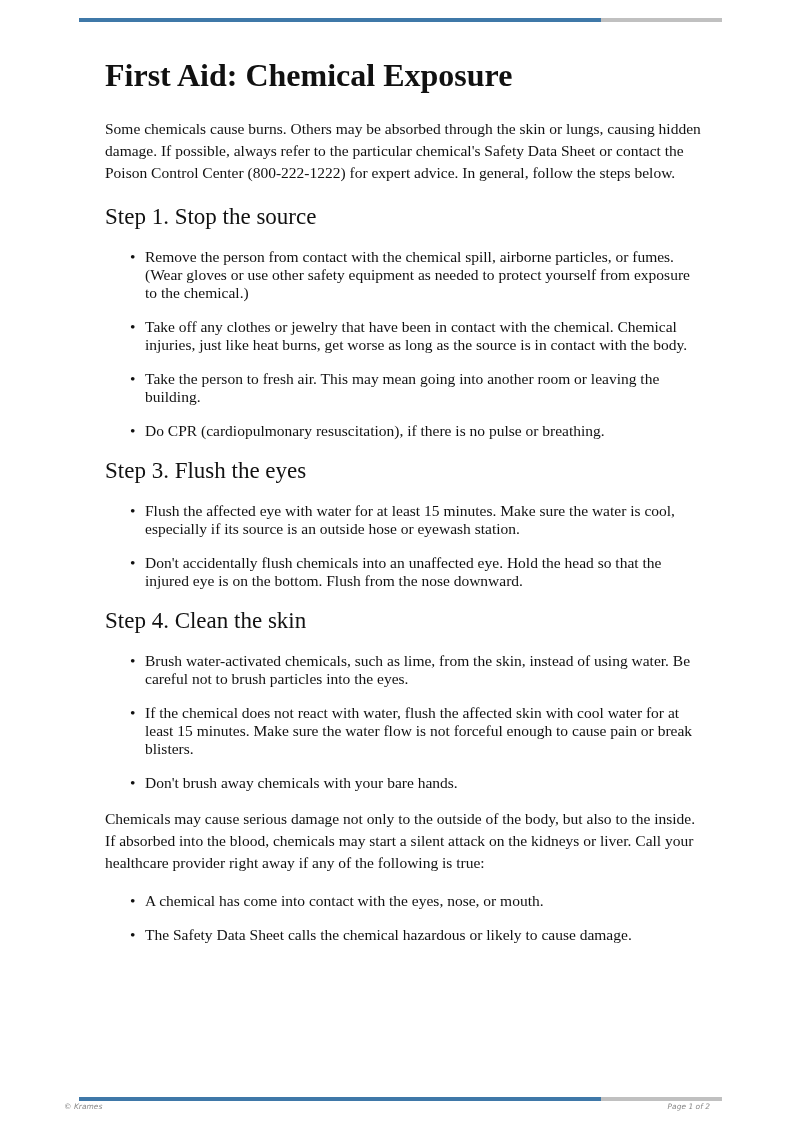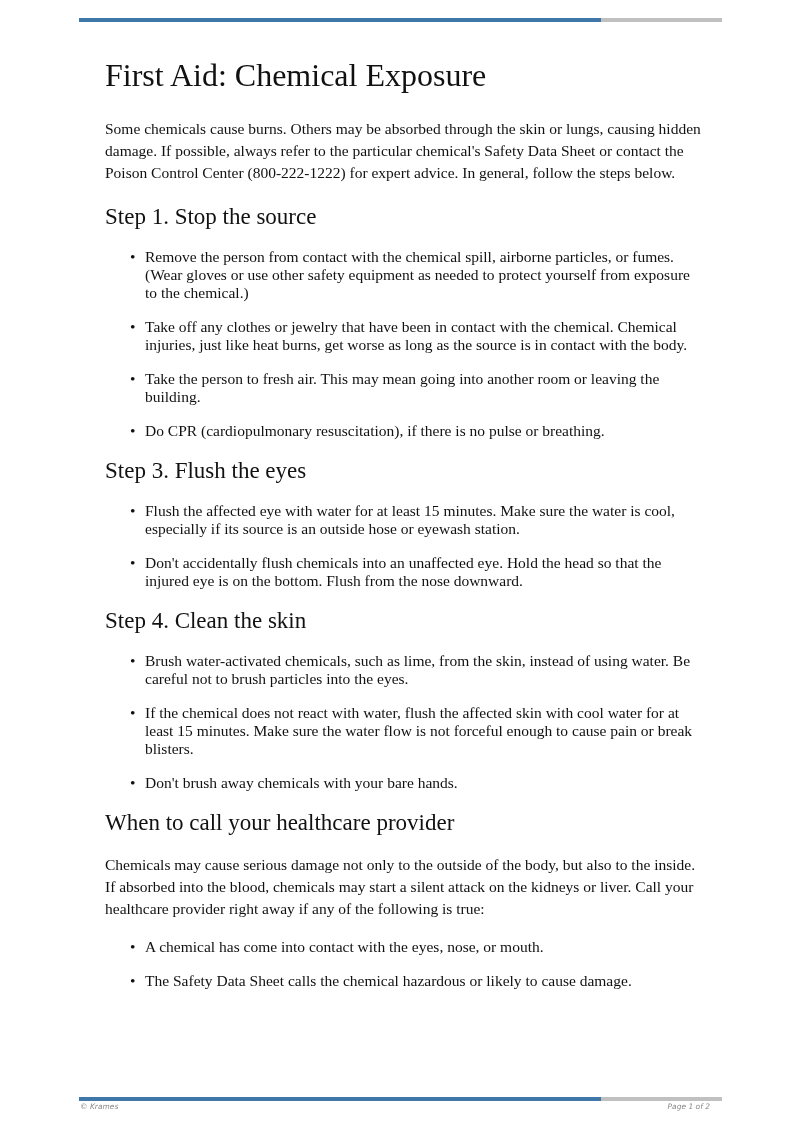--- a/index.html
+++ b/index.html
@@ -28,21 +28,21 @@
     .bottom-bar { top: 1097px; }
 
     .content {
       position: absolute;
       left: 105px;
       top: 52px;
       width: 600px;
     }
     h1 {
       font-size: 32px;
-      font-weight: normal;
+      font-weight: bold;
       margin: 0 0 20px 0;
       line-height: 46px;
     }
     h2 {
       font-size: 23px;
       font-weight: normal;
       margin: 0 0 16px 0;
       line-height: 30px;
     }
     p {
@@ -67,21 +67,21 @@
       top: 0;
     }
     .footer {
       position: absolute;
       top: 1102px;
       font-family: "DejaVu Sans", "Liberation Sans", sans-serif;
       font-style: italic;
       font-size: 7.5px;
       color: #888888;
     }
-    .footer-left { left: 80px; text-align: right; }
+    .footer-left { left: 64px; text-align: right; }
     .footer-right { right: 90px; }
   </style>
 </head>
 <body>
 
 <div class="bar top-bar">
   <div class="fill"></div>
   <div class="rest"></div>
 </div>
 
@@ -115,21 +115,20 @@
   <section>
     <h2>Step 4. Clean the skin</h2>
     <ul>
       <li><span class="bullet">•</span><span>Brush water-activated chemicals, such as lime, from the skin, instead of using water. Be careful not to brush particles into the eyes.</span></li>
       <li><span class="bullet">•</span><span>If the chemical does not react with water, flush the affected skin with cool water for at least 15 minutes. Make sure the water flow is not forceful enough to cause pain or break blisters.</span></li>
       <li><span class="bullet">•</span><span>Don't brush away chemicals with your bare hands.</span></li>
     </ul>
   </section>
 
   <section>
-    <h2>When to call your healthcare provider</h2>
     <p>Chemicals may cause serious damage not only to the outside of the body, but also to the inside. If absorbed into the blood, chemicals may start a silent attack on the kidneys or liver. Call your healthcare provider right away if any of the following is true:</p>
     <ul>
       <li><span class="bullet">•</span><span>A chemical has come into contact with the eyes, nose, or mouth.</span></li>
       <li><span class="bullet">•</span><span>The Safety Data Sheet calls the chemical hazardous or likely to cause damage.</span></li>
     </ul>
   </section>
 </div>
 
 <div class="bar bottom-bar">
   <div class="fill"></div>

